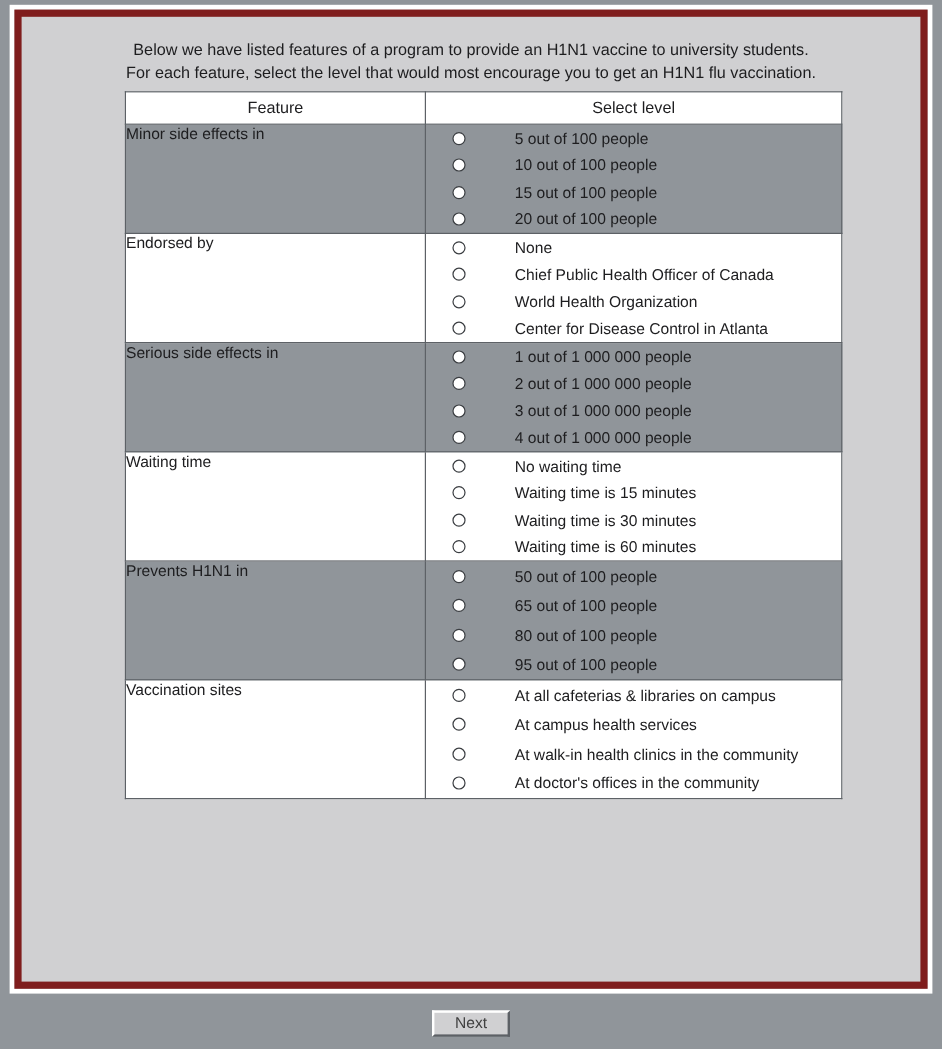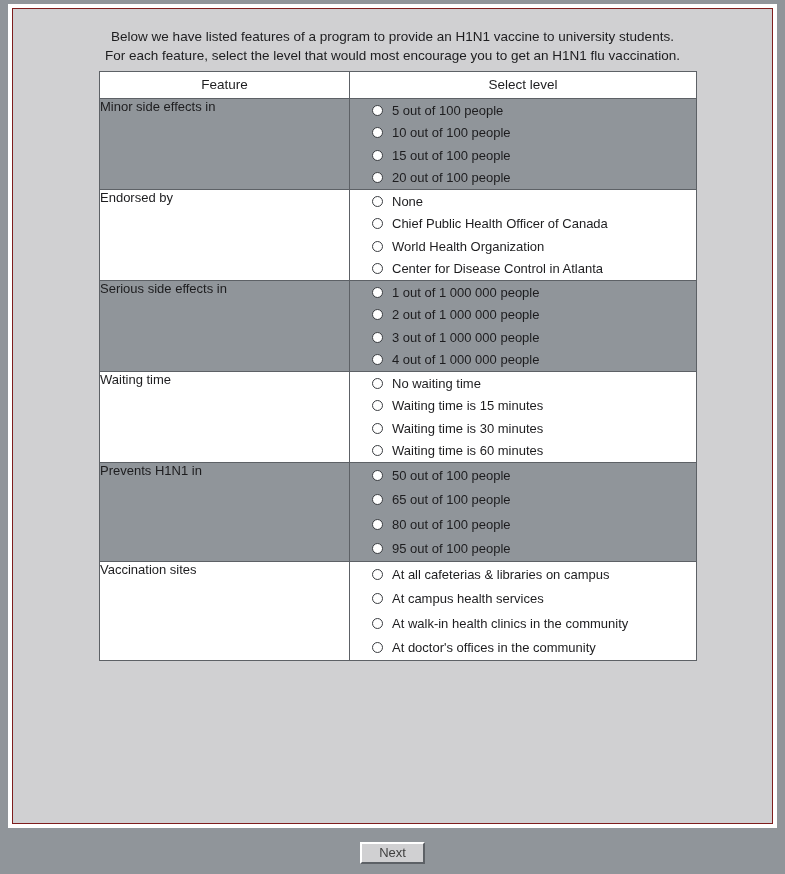--- a/index.html
+++ b/index.html
@@ -35,21 +35,21 @@
     background: #ffffff;
     padding: 4px;
   }
 
   #content-panel {
     position: relative;
     width: 100%;
     height: 100%;
     box-sizing: border-box;
     background: #d0d0d2;
-    border: 1px solid #7f1d1d;
+    border: 6px solid #7f1d1d;
     text-decoration: underline;
   }
 
   
   #intro {
     position: absolute;
     left: 0;
     top: 18px;
     width: 100%;
     text-align: center;
@@ -109,20 +109,21 @@
     list-style: none;
     margin: 0;
     padding: 0 0 0 22px;
   }
   ul.option-list li {
     display: flex;
     align-items: center;
     font-size: 13px;
     color: #1d1d1f;
     height: 22.5px;
+    gap: 32px;
   }
   ul.option-list.tall li { height: 24.5px; }
 
   .radio-icon {
     display: inline-block;
     flex: 0 0 auto;
     width: 9px;
     height: 9px;
     border-radius: 50%;
     border: 1px solid #3a3d41;

